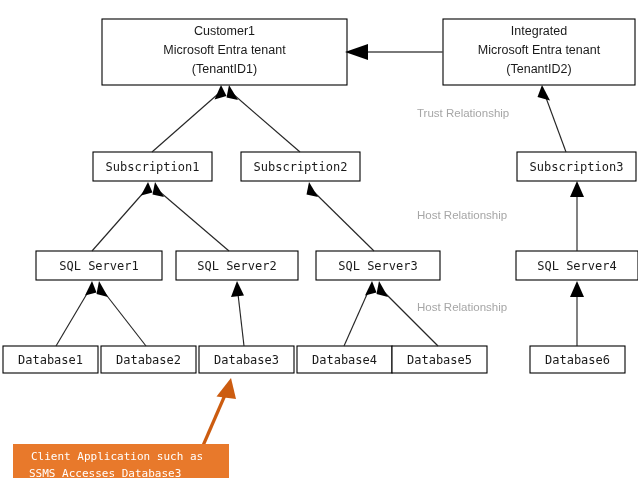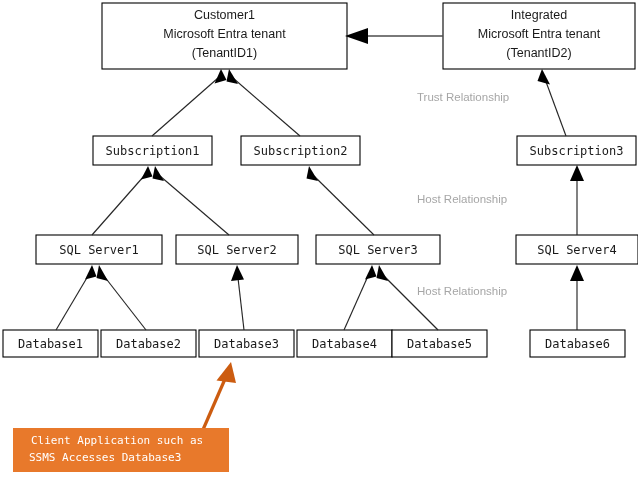--- a/index.html
+++ b/index.html
@@ -11,21 +11,21 @@
   body {
     width: 638px;
     height: 478px;
     position: relative;
     overflow: hidden;
     font-family: "Liberation Sans", sans-serif;
   }
   #diagram-root {
     position: absolute;
     left: 0;
-    top: 0;
+    top: 16px;
     width: 638px;
     height: 354px;
   }
   svg.diagram {
     display: block;
     width: 638px;
     height: 478px;
   }
   .node-rect {
     fill: #ffffff;

